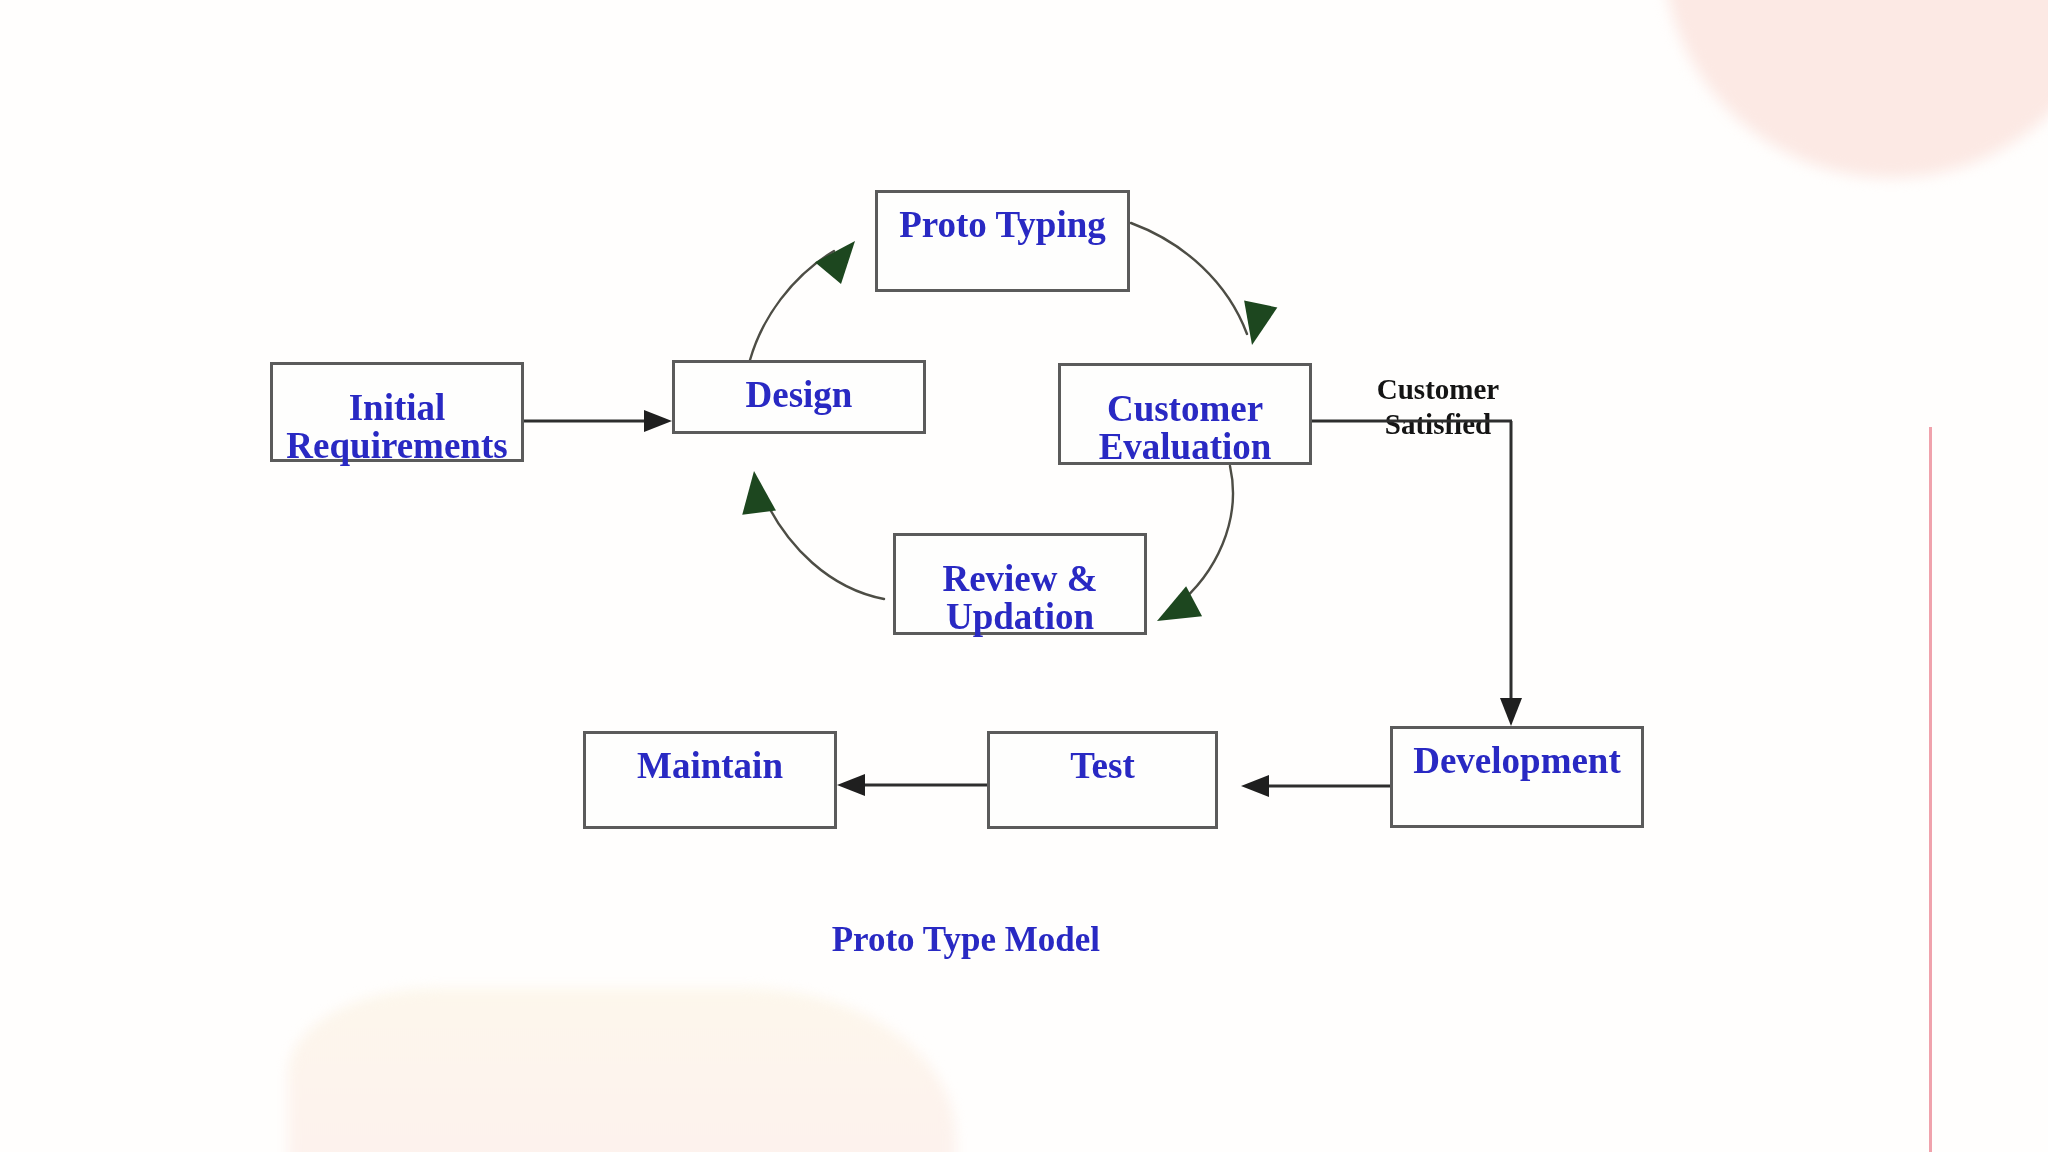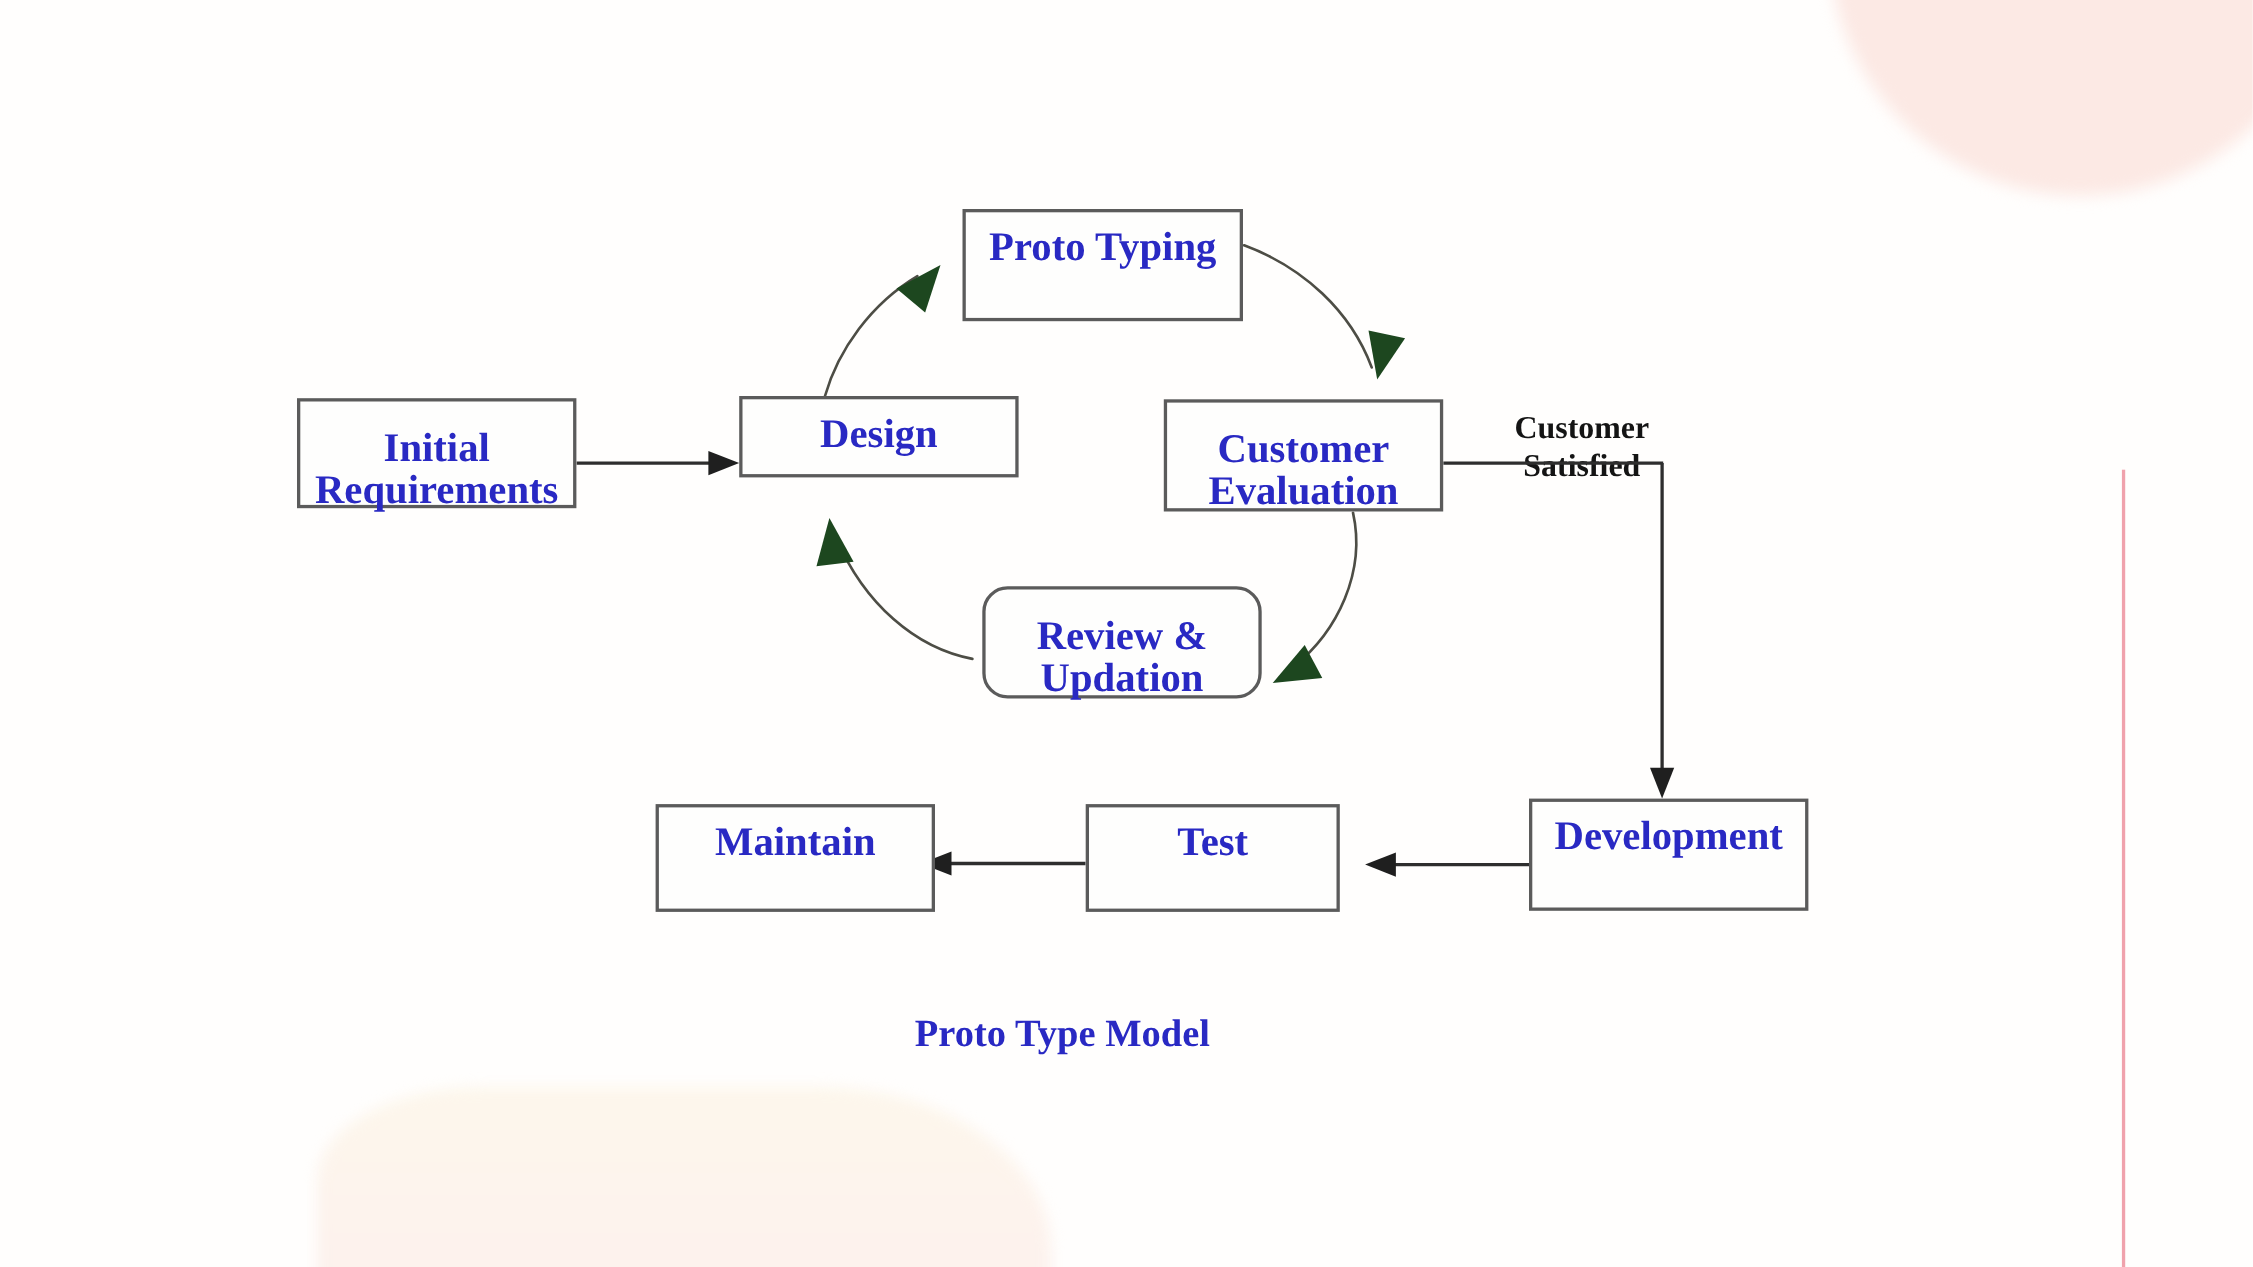--- a/index.html
+++ b/index.html
@@ -31,24 +31,24 @@
     display:flex;flex-direction:column;align-items:center;
     color:#2929c3;font-weight:bold;font-size:37px;line-height:38px;
     text-align:center;
   }
   .node.single{padding-top:13px;}
   .node.double{padding-top:24px;}
   .n-proto-typing        {left:875px; top:190px; width:255px;height:102px;}
   .n-initial-requirements{left:270px; top:362px; width:254px;height:100px;}
   .n-design              {left:672px; top:360px; width:254px;height:74px;}
   .n-customer-evaluation {left:1058px;top:363px; width:254px;height:102px;}
-  .n-review-updation     {left:893px; top:533px; width:254px;height:102px;border-radius:23px;}
+  .n-review-updation     {left:893px; top:533px; width:254px;height:102px;}
   .n-development         {left:1390px;top:726px; width:254px;height:102px;}
   .n-test                {left:987px; top:731px; width:231px;height:98px;}
-  .n-maintain            {left:583px; top:731px; width:254px;height:98px;margin-left:13px;}
+  .n-maintain            {left:583px; top:731px; width:254px;height:98px;}
   .floating-label{
     position:absolute;z-index:1;left:1358px;top:372px;width:160px;
     color:#141414;font-weight:bold;font-size:29px;line-height:35px;
     text-align:center;
   }
   .caption{
     position:absolute;z-index:3;left:780px;top:920px;width:320px;
     color:#2929c3;font-weight:bold;font-size:35px;text-align:right;
   }
 </style>

